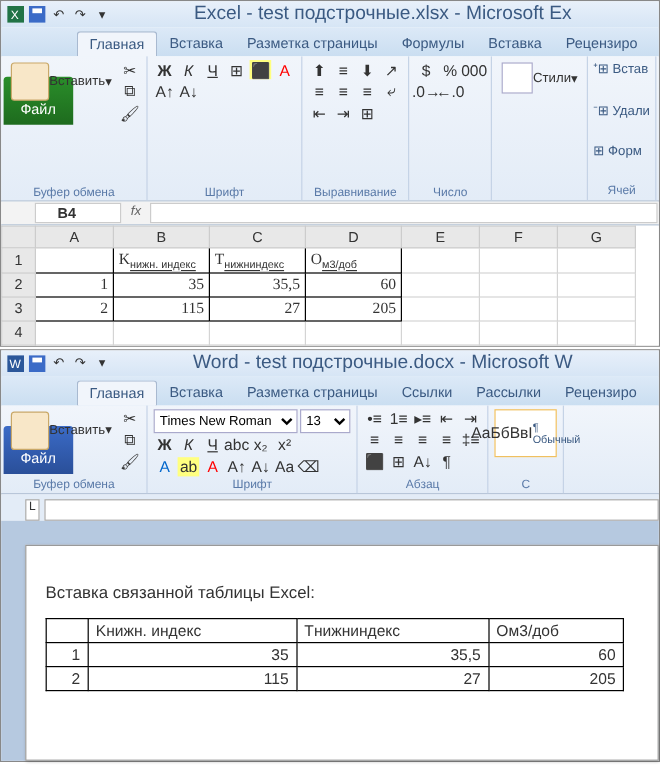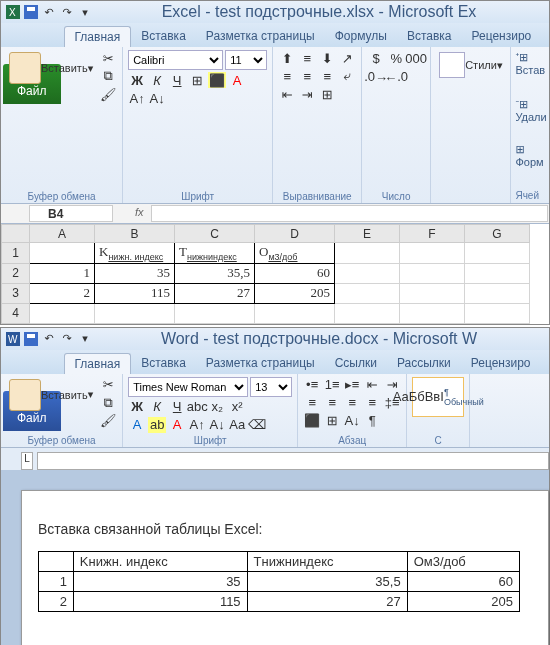--- a/index.html
+++ b/index.html
@@ -27,21 +27,21 @@
 .combo.font { width: 95px; }
 .combo.size { width: 42px; }
 .ribbon-right { display: flex; flex-direction: column; gap: 20px; font-size: 11px; padding: 2px 4px; color: #3b5a82; }
 .ribbon-right span { cursor: pointer; }
 .styles-prev { background: #fff; border: 1px solid #f0c060; width: 52px; height: 40px; display: flex; flex-direction: row; align-items: center; justify-content: center; font-family: "Times New Roman", serif; cursor: pointer; }
 .styles-prev .big { font-size: 13px; }
 .styles-prev .sm { font-size: 9px; color: #3b5a82; }
 
 
 .formula-bar { display: flex; height: 20px; border-bottom: 1px solid #a8b9d0; background: #f3f3f3; }
-.namebox { width: 84px; border: 1px solid #ccc; background: #fff; margin: 1px 16px 1px 28px; font-size: 12px; display: flex; align-items: center; padding-left: 18px; font-weight: bold; }
+.namebox { width: 72px; border: 1px solid #ccc; background: #fff; margin: 1px 2px 1px 28px; font-size: 12px; display: flex; align-items: center; padding-left: 18px; font-weight: bold; }
 .fx { font-style: italic; color: #666; padding: 2px 6px; }
 .formula-input { flex: 1; border: 1px solid #ccc; background: #fff; margin: 1px; }
 .sheet { background: #fff; }
 .sheet table { border-collapse: collapse; }
 .sheet .corner { background: #e8e8e8; border: 1px solid #ccc; width: 28px; height: 18px; }
 .sheet .ch { background: #e8e8e8; border: 1px solid #ccc; text-align: center; font-size: 12px; color: #333; height: 18px; }
 .sheet .rh { background: #e8e8e8; border: 1px solid #ccc; text-align: center; font-size: 12px; width: 28px; }
 .sheet .cell { border: 1px solid #d4d4d4; height: 20px; padding: 1px 4px; font-family: "Times New Roman", serif; font-size: 13px; }
 .sheet .hdr { border: 1px solid #000 !important; }
 .sheet .num { text-align: right; }
@@ -103,24 +103,20 @@
           <span class="mini">✂</span>
           <span class="mini">⧉</span>
           <span class="mini">🖌</span>
         </div>
       </div>
       <div class="group-label">Буфер обмена</div>
     </div>
     <div class="group">
       <div class="group-body col">
         <div class="row">
-          <select class="combo font"><option>Calibri</option></select>
-          <select class="combo size"><option>11</option></select>
-        </div>
-        <div class="row">
           <span class="mini">
               <b>Ж</b>
             </span>
           <span class="mini">
               <i>К</i>
             </span>
           <span class="mini">
               <u>Ч</u>
             </span>
           <span class="mini">⊞</span>
@@ -176,21 +172,21 @@
           <div style="width:26px;height:26px;border:1px solid #aac;background:#fff"></div>
           <span>Стили</span>
           <span>▾</span>
         </div>
       </div>
     </div>
     <div class="group ribbon-right">
       <span>⁺⊞ <span>Встав</span></span>
       <span>⁻⊞ <span>Удали</span></span>
       <span>⊞ <span>Форм</span></span>
-      <div class="group-label" style="text-align:left">Ячей</div>
+      <div class="group-label" style="text-align:center">Ячей</div>
     </div>
   </div>
   <div class="formula-bar">
     <div class="namebox">B4</div>
     <span class="fx">fx</span>
     <div class="formula-input"></div>
   </div>
   <div class="sheet">
     <table id="excel-grid">
         <tbody>

